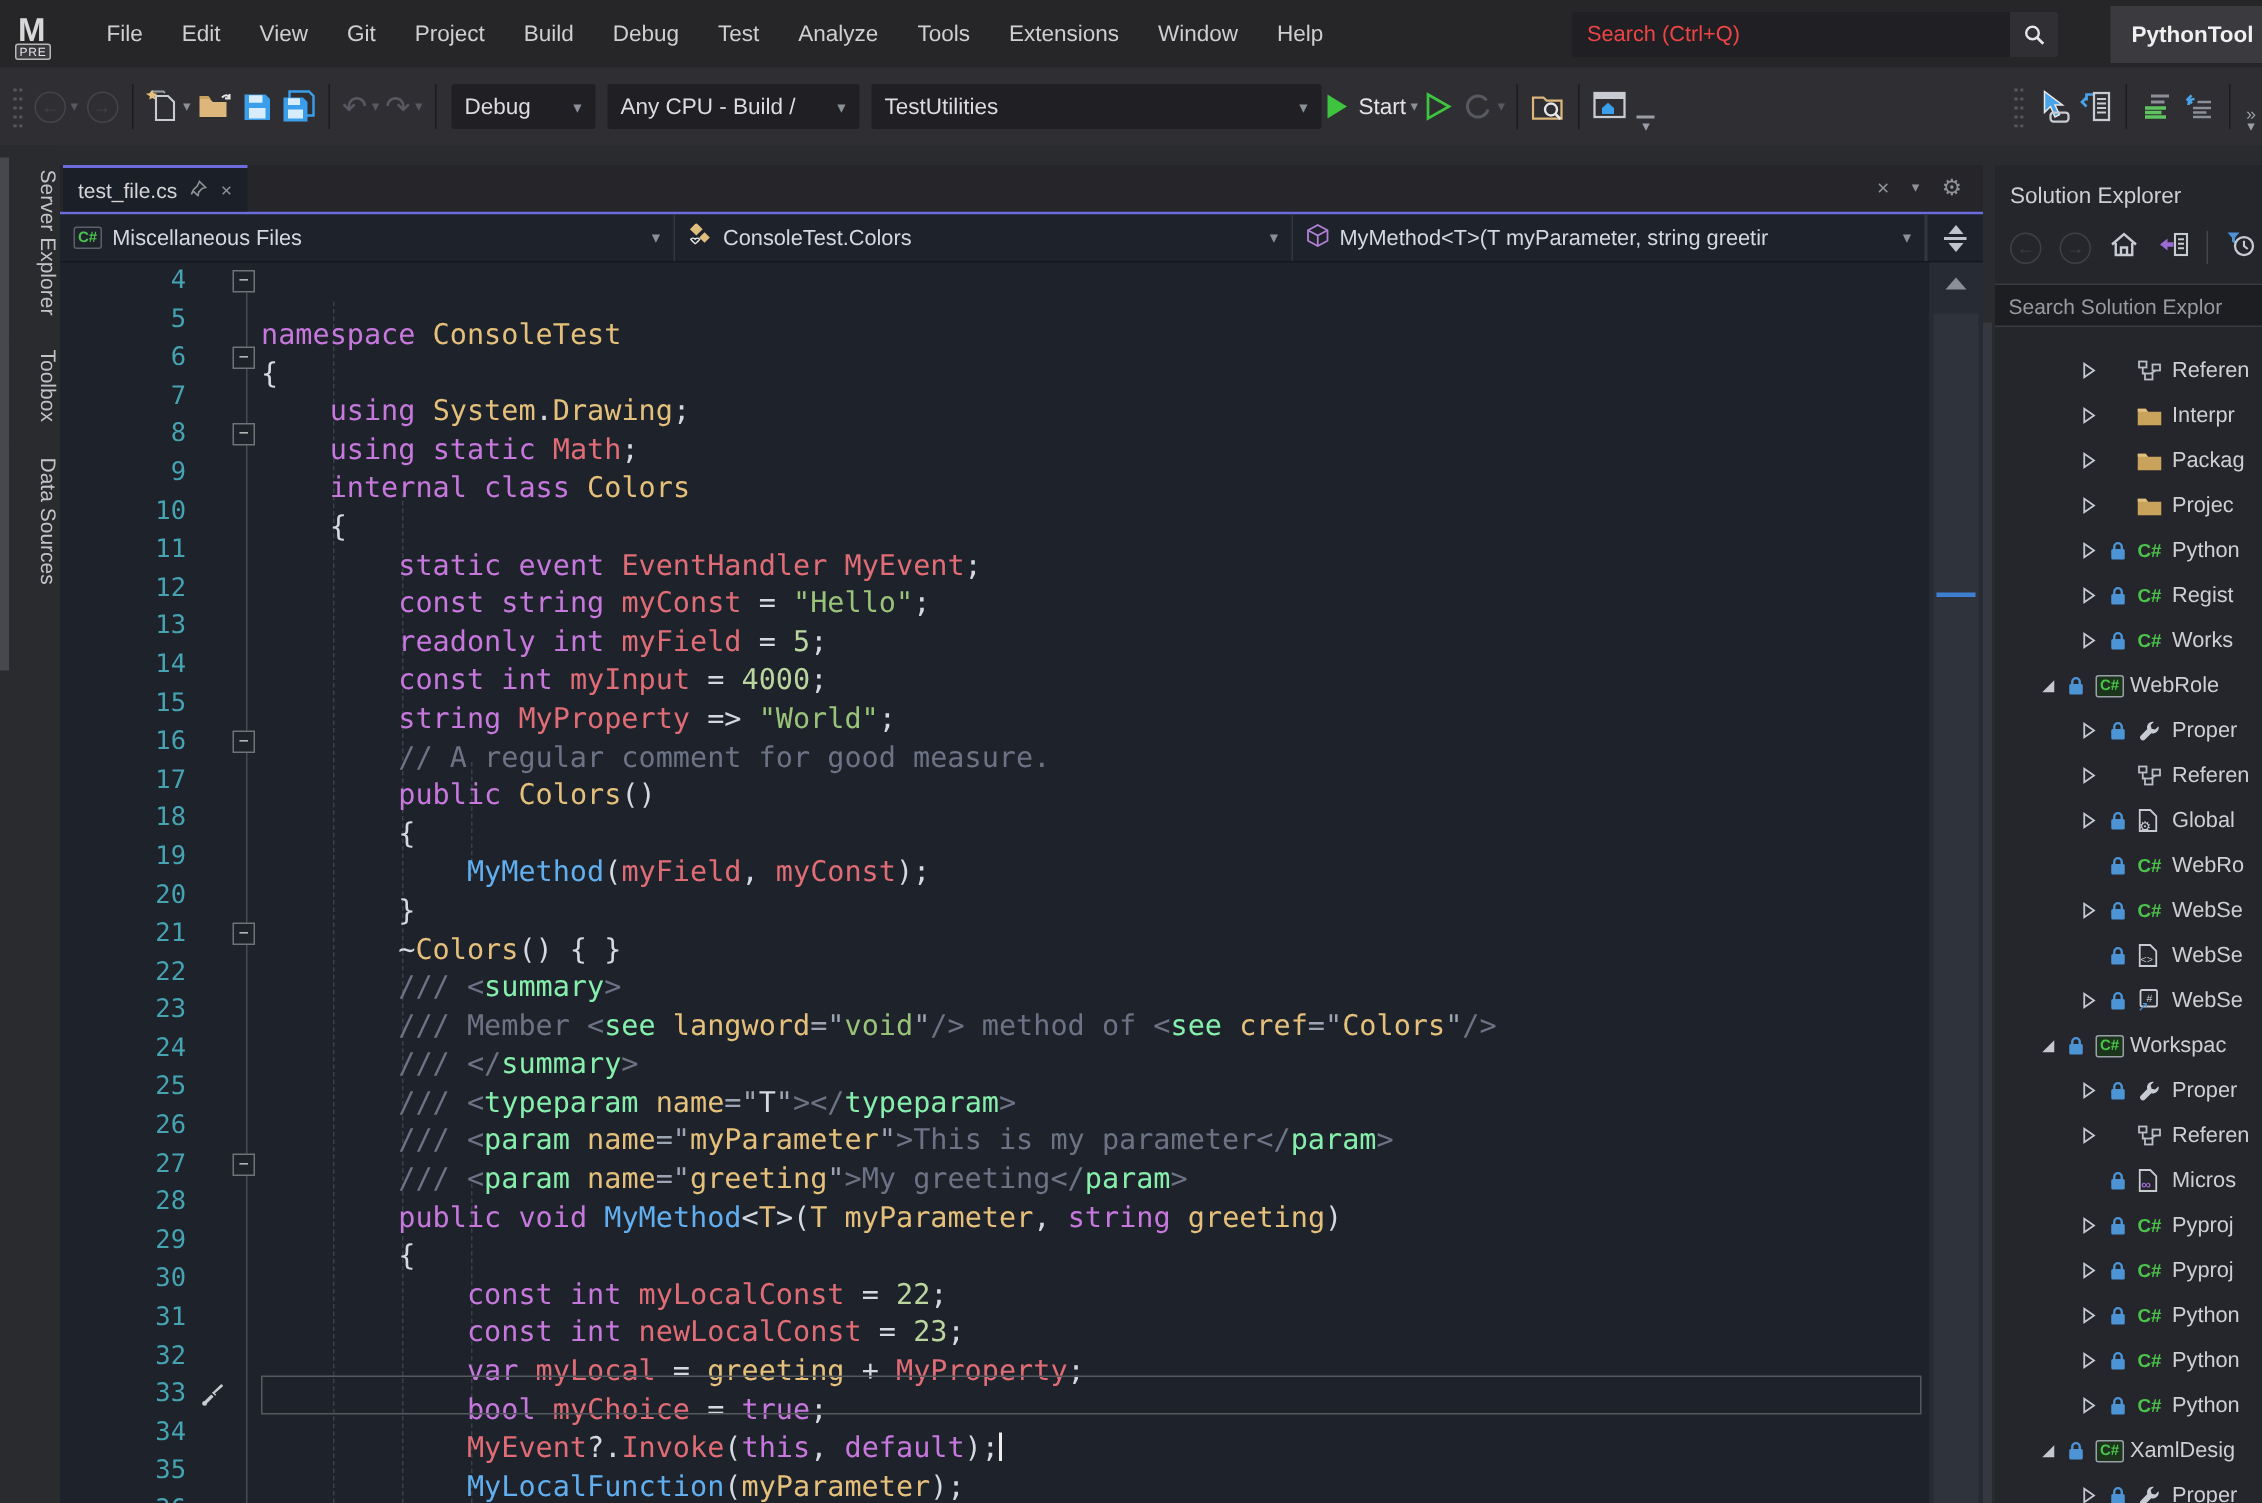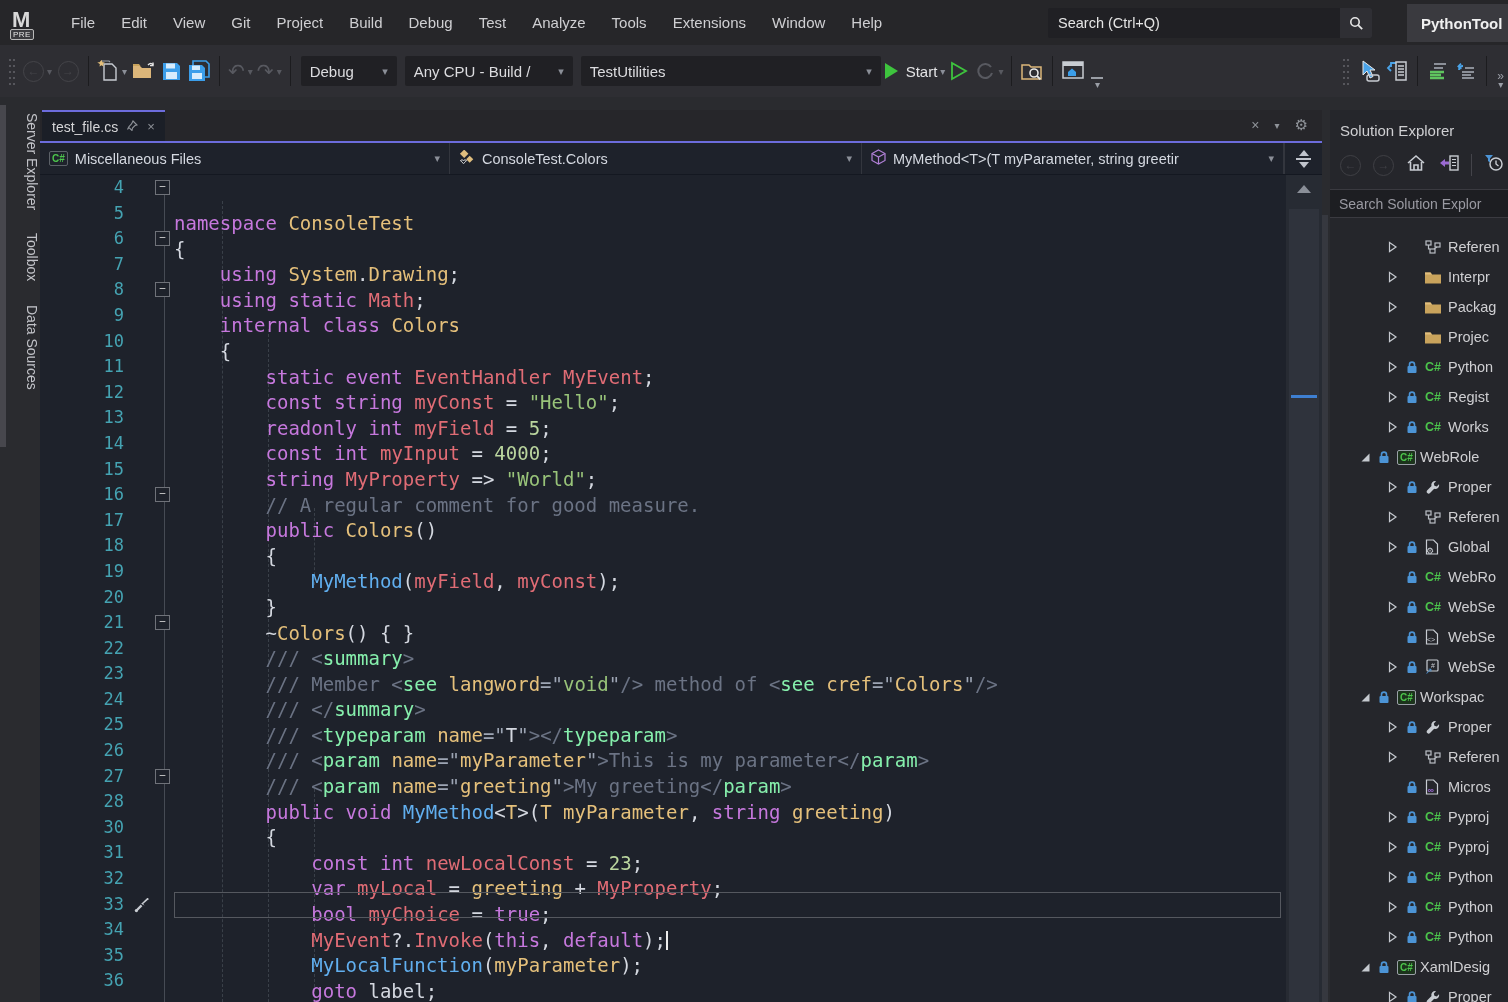--- a/index.html
+++ b/index.html
@@ -7,21 +7,21 @@
        font-family:"Liberation Sans",sans-serif;color:#ccc;-webkit-font-smoothing:antialiased;}
 
   
   .menubar{position:absolute;left:0;top:0;width:1508px;height:45px;background:#262629;display:flex;align-items:center;}
   .logo{width:40px;height:34px;margin-left:8px;position:relative;flex:none;}
   .logo .vsmark{position:absolute;left:4px;top:1px;font-weight:bold;font-size:22px;color:#d8d8d8;}
   .logo .prebadge{position:absolute;left:2px;bottom:0;font-size:8px;color:#e3e3e3;border:1px solid #b9b9b9;border-radius:2px;padding:0 2px;background:#3a3a3e;letter-spacing:.5px;}
   .menus{display:flex;align-items:center;margin-left:10px;}
   .mi{padding:0 13px;font-size:15px;color:#cfcfd2;line-height:45px;cursor:default;}
   .searchbox{position:absolute;left:1048px;top:8px;width:324px;height:30px;background:#202024;border-radius:2px;display:flex;align-items:center;}
-  .searchbox .ph{flex:1;padding-left:10px;font-size:14.5px;color:#e5e5e5;}
+  .searchbox .ph{flex:1;padding-left:10px;font-size:14.5px;color:#ef4444;}
   .searchbox .mag{width:32px;height:30px;background:#2f2f34;display:flex;align-items:center;justify-content:center;border-radius:0 2px 2px 0;}
   .pybtn{position:absolute;left:1407px;top:4px;right:0;height:38px;background:#3a3a3f;display:flex;align-items:center;padding-left:14px;font-size:15px;font-weight:bold;color:#f0f0f0;overflow:hidden;white-space:nowrap;}
 
   
   .toolbar{position:absolute;left:0;top:45px;width:1508px;height:52px;background:#2e2e33;display:flex;align-items:center;padding-left:8px;box-sizing:border-box;}
   .handle{width:7px;height:28px;flex:none;margin:0 6px 0 0;background-image:radial-gradient(circle,#56565c 1.1px,transparent 1.3px);background-size:4px 6px;}
   .tsep{width:1px;height:30px;background:#1c1c1f;margin:0 6px;flex:none;}
   .tbtn{height:32px;min-width:24px;display:flex;align-items:center;justify-content:center;margin:0 2px;flex:none;}
   .tbtn.dis{opacity:.45;}
   .car{color:#8b8f98;font-size:10px;margin-left:3px;}
@@ -501,20 +501,26 @@
             <span class="foldc">
               <span class="foldbox">−</span>
             </span>
             <span class="codetext"><span class="d">        </span><span class="k">public</span><span class="d"> </span><span class="k">void</span><span class="d"> </span><span class="m">MyMethod</span><span class="d">&lt;</span><span class="t">T</span><span class="d">&gt;(</span><span class="t">T</span><span class="d"> </span><span class="t">myParameter</span><span class="d">, </span><span class="k">string</span><span class="d"> </span><span class="t">greeting</span><span class="d">)</span></span>
           </div>
           <div class="code-row">
             <span class="lnum">28</span>
             <span class="lnicon"></span>
             <span class="foldc"></span>
             <span class="codetext"><span class="d">        {</span></span>
+          </div>
+          <div class="code-row">
+            <span class="lnum">29</span>
+            <span class="lnicon"></span>
+            <span class="foldc"></span>
+            <span class="codetext"><span class="d">            </span><span class="k">const</span><span class="d"> </span><span class="k">int</span><span class="d"> </span><span class="r">myLocalConst</span><span class="d"> = </span><span class="n">22</span><span class="d">;</span></span>
           </div>
           <div class="code-row">
             <span class="lnum">30</span>
             <span class="lnicon"></span>
             <span class="foldc"></span>
             <span class="codetext"><span class="d">            </span><span class="k">const</span><span class="d"> </span><span class="k">int</span><span class="d"> </span><span class="r">newLocalConst</span><span class="d"> = </span><span class="n">23</span><span class="d">;</span></span>
           </div>
           <div class="code-row">
             <span class="lnum">31</span>
             <span class="lnicon"></span>

